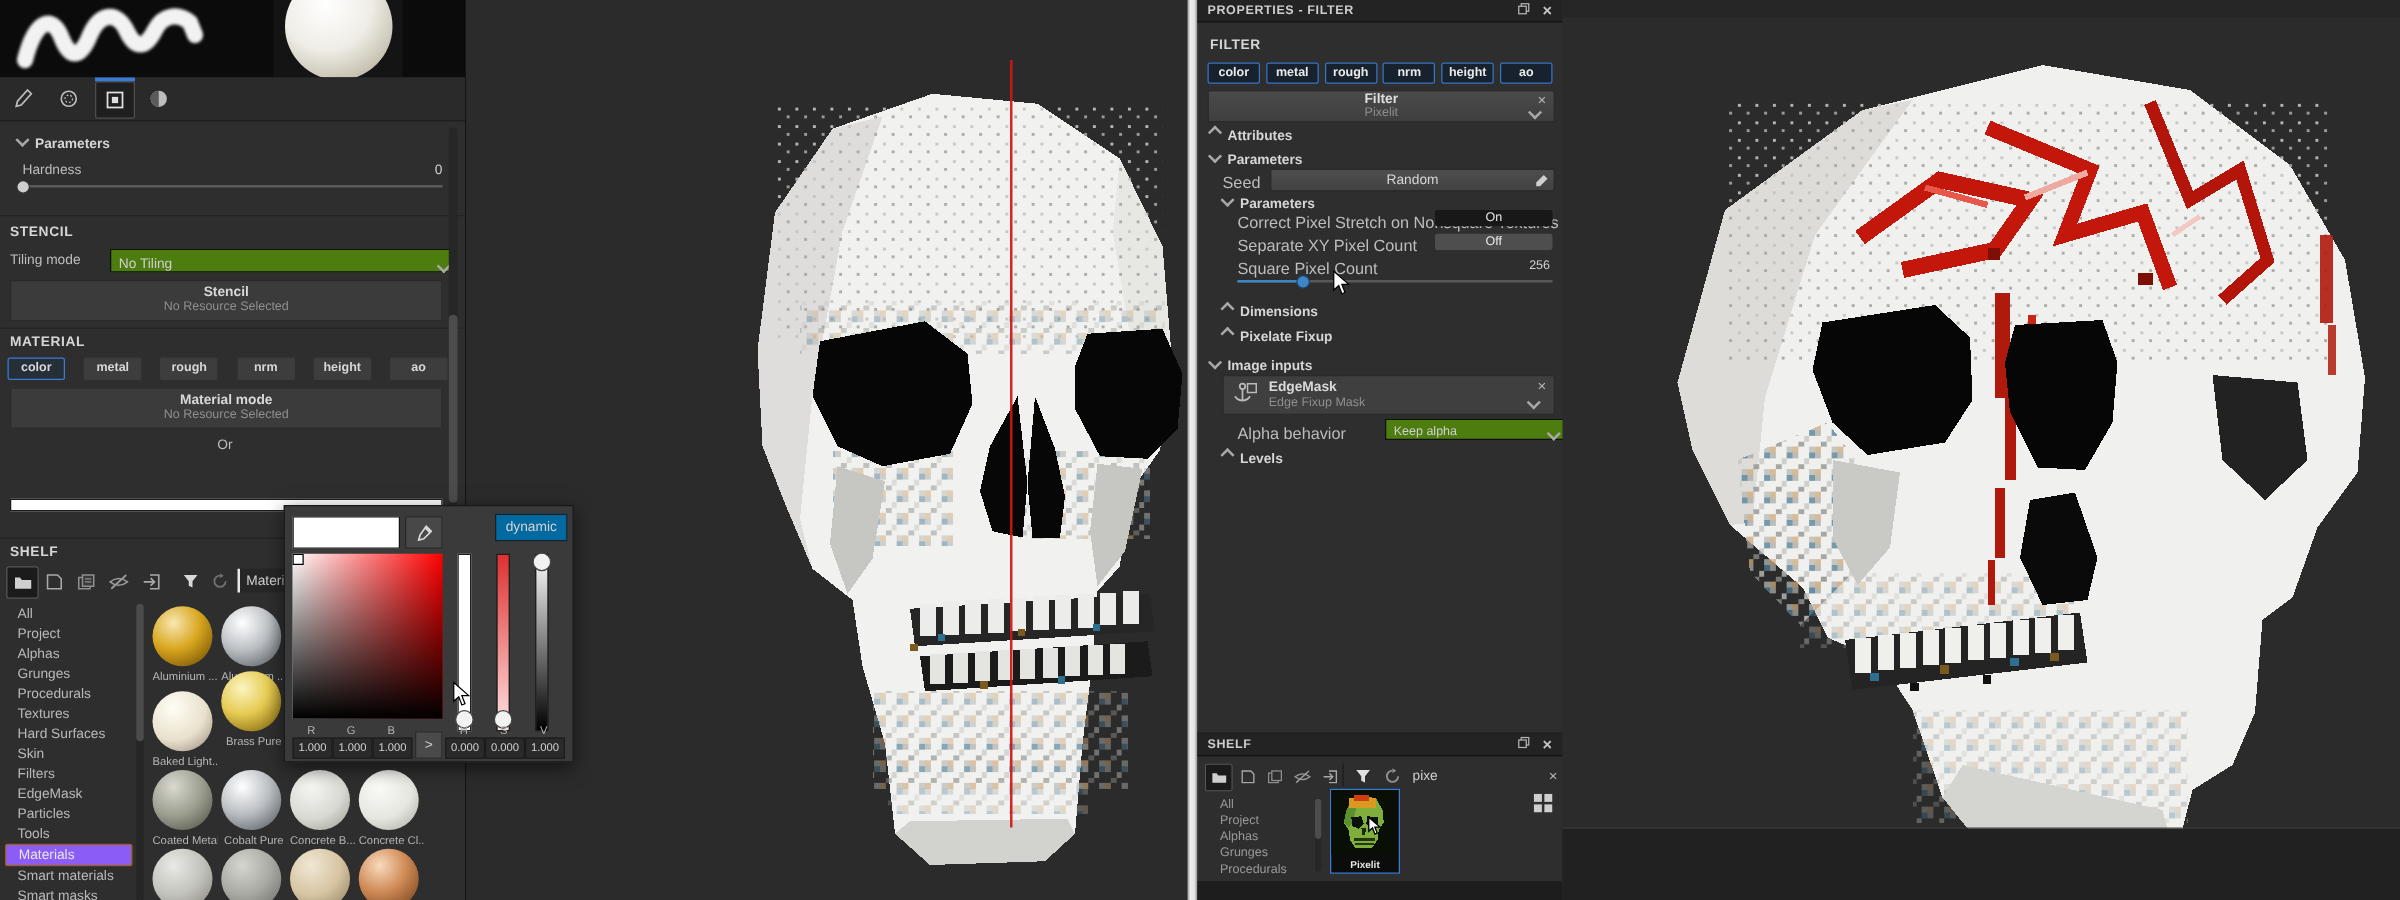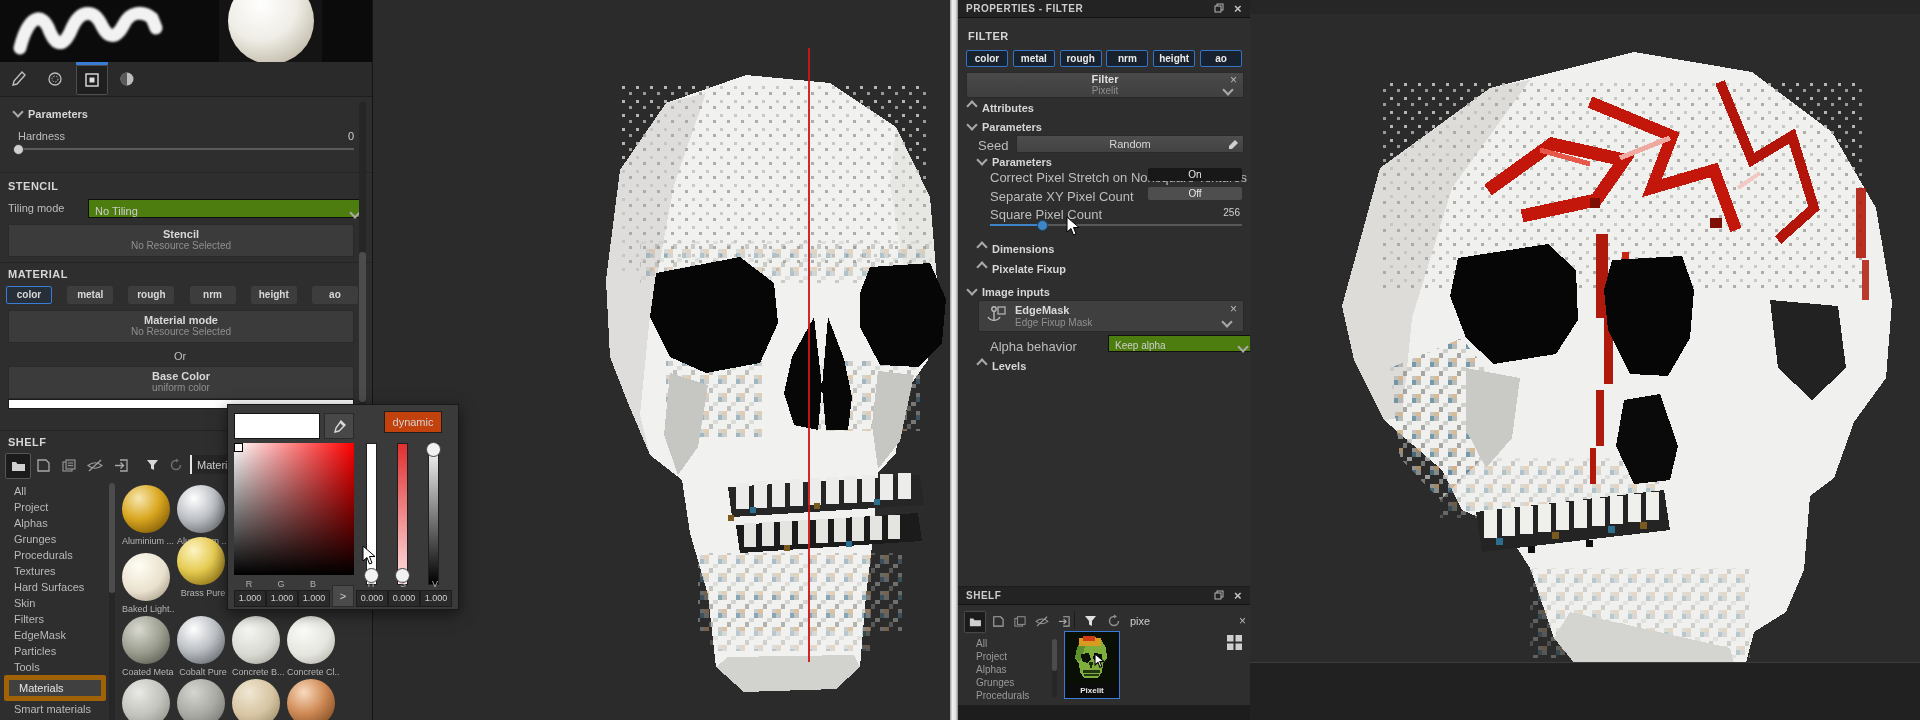--- a/index.html
+++ b/index.html
@@ -30,21 +30,21 @@
   .slider-knob{width:9px;height:9px;border-radius:50%;background:#cfcfcf;border:1px solid #333}
   .selbox{background:#4d7c0f;border:1px solid #101010;color:#cfcfcf;display:flex;align-items:flex-end;padding:0 6px;justify-content:space-between}
   .bigbtn{background:#3b3b3b;border:1px solid #2a2a2a;text-align:center;padding-top:3px}
   .chip{flex:0 0 auto;width:44px;height:16px;line-height:16px;text-align:center;background:#3d3d3d;color:#d8d8d8;font-size:10px;font-weight:bold;border:1px solid #3d3d3d;border-radius:2px}
   .chip.sel{border:1px solid #3a7bd5;background:#262e38}
   .chiprow{display:flex;justify-content:space-between}
   .chipB{flex:0 0 auto;width:40px;height:15px;line-height:15px;text-align:center;background:#18222e;color:#eaeaea;font-size:10px;font-weight:bold;border:1px solid #3574c4;border-radius:2px}
   .vscroll{background:#262626;border-radius:3px}
   .vthumb{background:#4c4c4c;border-radius:3px;width:100%}
   .cat{height:16px;line-height:16px;padding-left:10px;color:#b9b9b9;white-space:nowrap}
-  .cat.sel{border:5px solid #a16207;background:#404040;color:#e6e6e6;border-radius:2px}
+  .cat.sel{border:1px solid #a16207;background:#8b5cf6;color:#e6e6e6;border-radius:2px}
   .sp{width:48px;height:48px;border-radius:50%}
   .sp.gold{background:radial-gradient(circle at 35% 28%,#f7e7b2,#d9a71f 45%,#7c5706 88%)}
   .sp.silver{background:radial-gradient(circle at 35% 28%,#ffffff,#b9bdc2 48%,#5e6367 90%)}
   .sp.cream{background:radial-gradient(circle at 35% 28%,#fffdf4,#e9e1cd 55%,#9f9683 92%)}
   .sp.brass{background:radial-gradient(circle at 35% 28%,#fdf4c2,#e5cb52 45%,#8a6d12 88%)}
   .sp.coated{background:radial-gradient(circle at 35% 28%,#d9d9d0,#9b9d8f 50%,#565a4e 90%)}
   .sp.conc1{background:radial-gradient(circle at 35% 28%,#f6f6f3,#d9d9d3 55%,#a3a39b 92%)}
   .sp.conc2{background:radial-gradient(circle at 35% 28%,#fbfbf8,#e6e6e0 55%,#b1b1a9 92%)}
   .sp.grey1{background:radial-gradient(circle at 35% 28%,#e9e9e5,#c3c3bd 50%,#8f8f87 90%)}
   .sp.grey2{background:radial-gradient(circle at 35% 28%,#d6d6d1,#a9a9a3 50%,#75756f 90%)}
@@ -140,24 +140,20 @@
         <div class="chip">rough</div>
         <div class="chip">nrm</div>
         <div class="chip">height</div>
         <div class="chip">ao</div>
       </div>
       <div class="abs bigbtn" style="left:8px;top:214px;width:344px;height:28px">
         <div class="bold" style="color:#d8d8d8">Material mode</div>
         <div class="dim" style="font-size:10px">No Resource Selected</div>
       </div>
       <div class="abs ctr" style="left:0;top:254px;width:360px;color:#bdbdbd">Or</div>
-      <div class="abs bigbtn" style="left:8px;top:270px;width:344px;height:28px">
-        <div class="bold" style="color:#d8d8d8">Base Color</div>
-        <div class="dim" style="font-size:10px">uniform color</div>
-      </div>
       <div class="abs" style="left:8px;top:303px;width:344px;height:8px;background:#ffffff;border:1px solid #1c1c1c"></div>
 
       <div class="abs vscroll" style="left:359px;top:6px;width:7px;height:318px">
         <div class="vthumb abs" style="top:150px;height:150px"></div>
       </div>
     </div>
 
     <div class="abs" style="left:0;top:430px;width:372px;height:290px;border-top:1px solid #232323">
       <div class="abs sec-h caps" style="left:8px;top:5px">SHELF</div>
       <div class="abs" style="left:0;top:22px;width:372px;height:26px">
@@ -278,21 +274,21 @@
   </section>
 
   <div class="abs" id="picker">
     <div class="abs" style="left:6px;top:8px;width:84px;height:24px;background:#ffffff;border:1px solid #151515"></div>
     <div class="abs" style="left:96px;top:8px;width:28px;height:24px;background:#484848;border:1px solid #2a2a2a;display:flex;align-items:center;justify-content:center">
       <svg width="13" height="13" viewBox="0 0 13 13">
           <path d="M8,1 L12,5 L6,11 L2,12 L3,8 Z" fill="none" stroke="#d8d8d8" stroke-width="1.4"></path>
           <path d="M8,1 L12,5 L10.5,6.5 L6.5,2.5 Z" fill="#d8d8d8"></path>
         </svg>
     </div>
-    <div class="abs ctr" style="left:156px;top:6px;width:56px;height:20px;line-height:20px;background:#c2410c;border:1px solid #1e1e1e;color:#d3d3d3">dynamic</div>
+    <div class="abs ctr" style="left:168px;top:6px;width:56px;height:20px;line-height:20px;background:#0369a1;border:1px solid #1e1e1e;color:#d3d3d3">dynamic</div>
     <div class="abs" style="left:6px;top:38px;width:120px;height:132px;background:linear-gradient(to bottom,rgba(0,0,0,0),#000),linear-gradient(to right,#ffffff,#ff0000)">
       <div class="abs" style="left:0;top:0;width:7px;height:7px;border:1px solid #000;background:rgba(255,255,255,.85)"></div>
     </div>
     <div class="abs vslider" style="left:138px;top:38px;background:#ffffff">
       <div class="knob" style="top:124px"></div>
     </div>
     <div class="abs vslider" style="left:169px;top:38px;background:linear-gradient(#e03030,#ffe3e3)">
       <div class="knob" style="top:124px"></div>
     </div>
     <div class="abs vslider" style="left:200px;top:38px;background:linear-gradient(#ffffff,#000000)">

